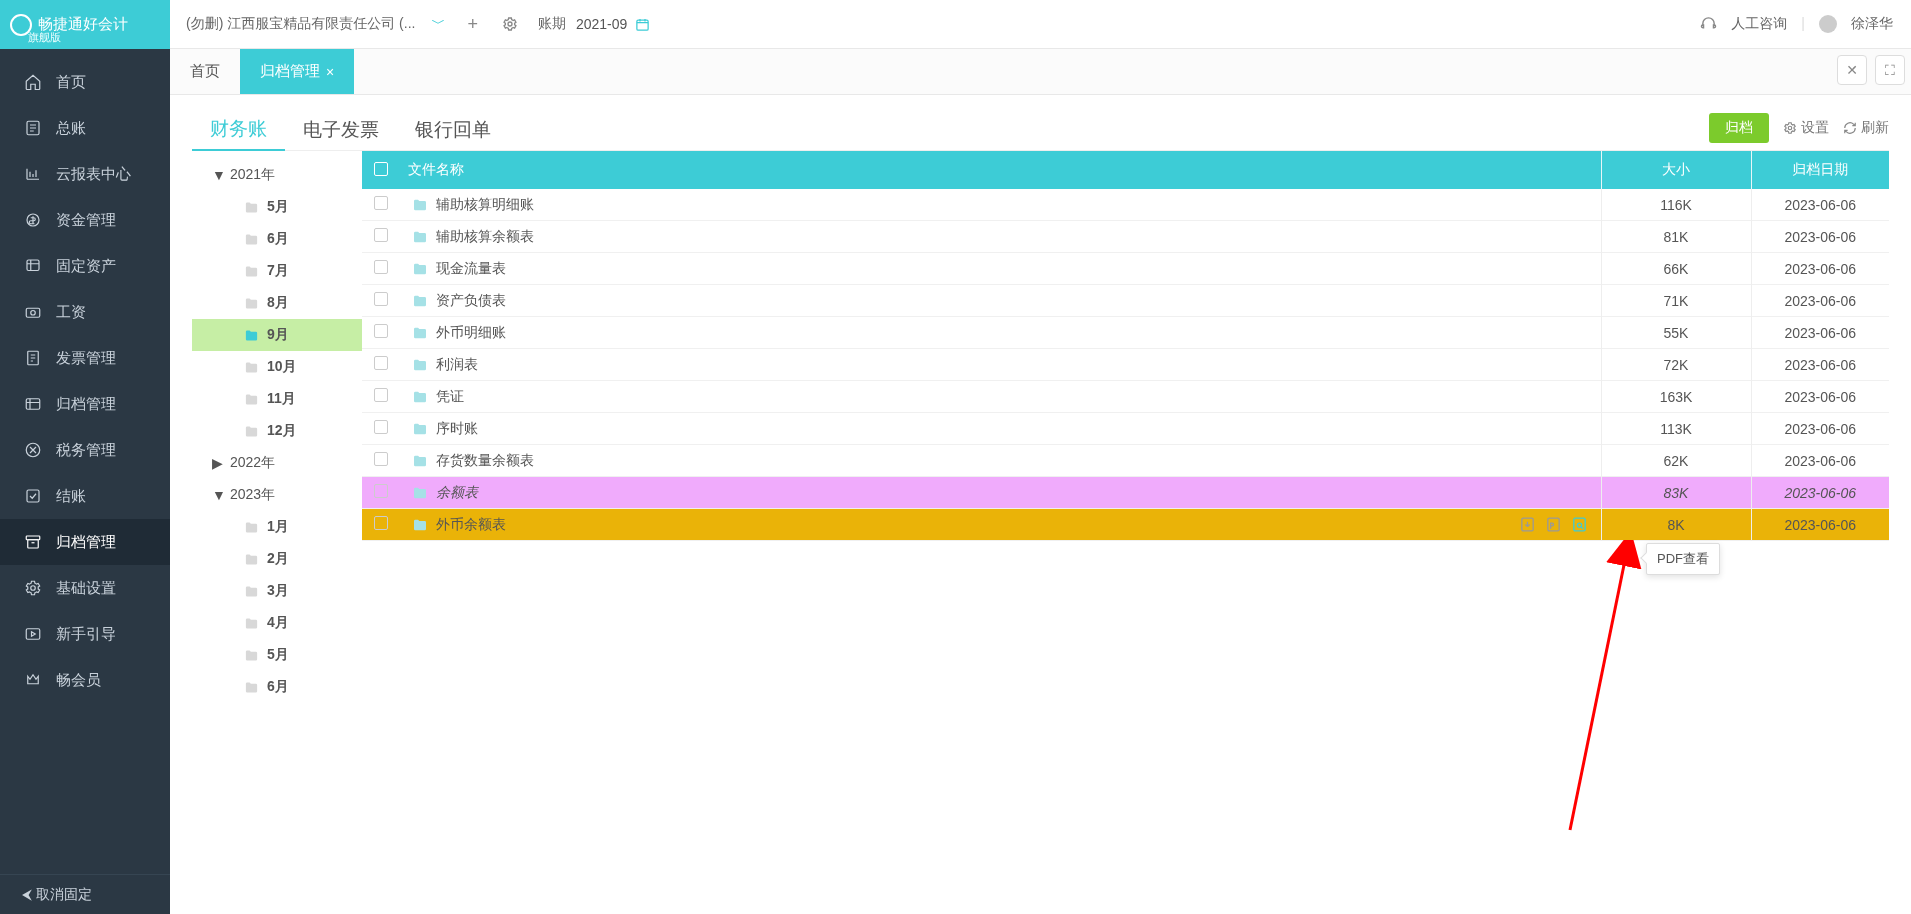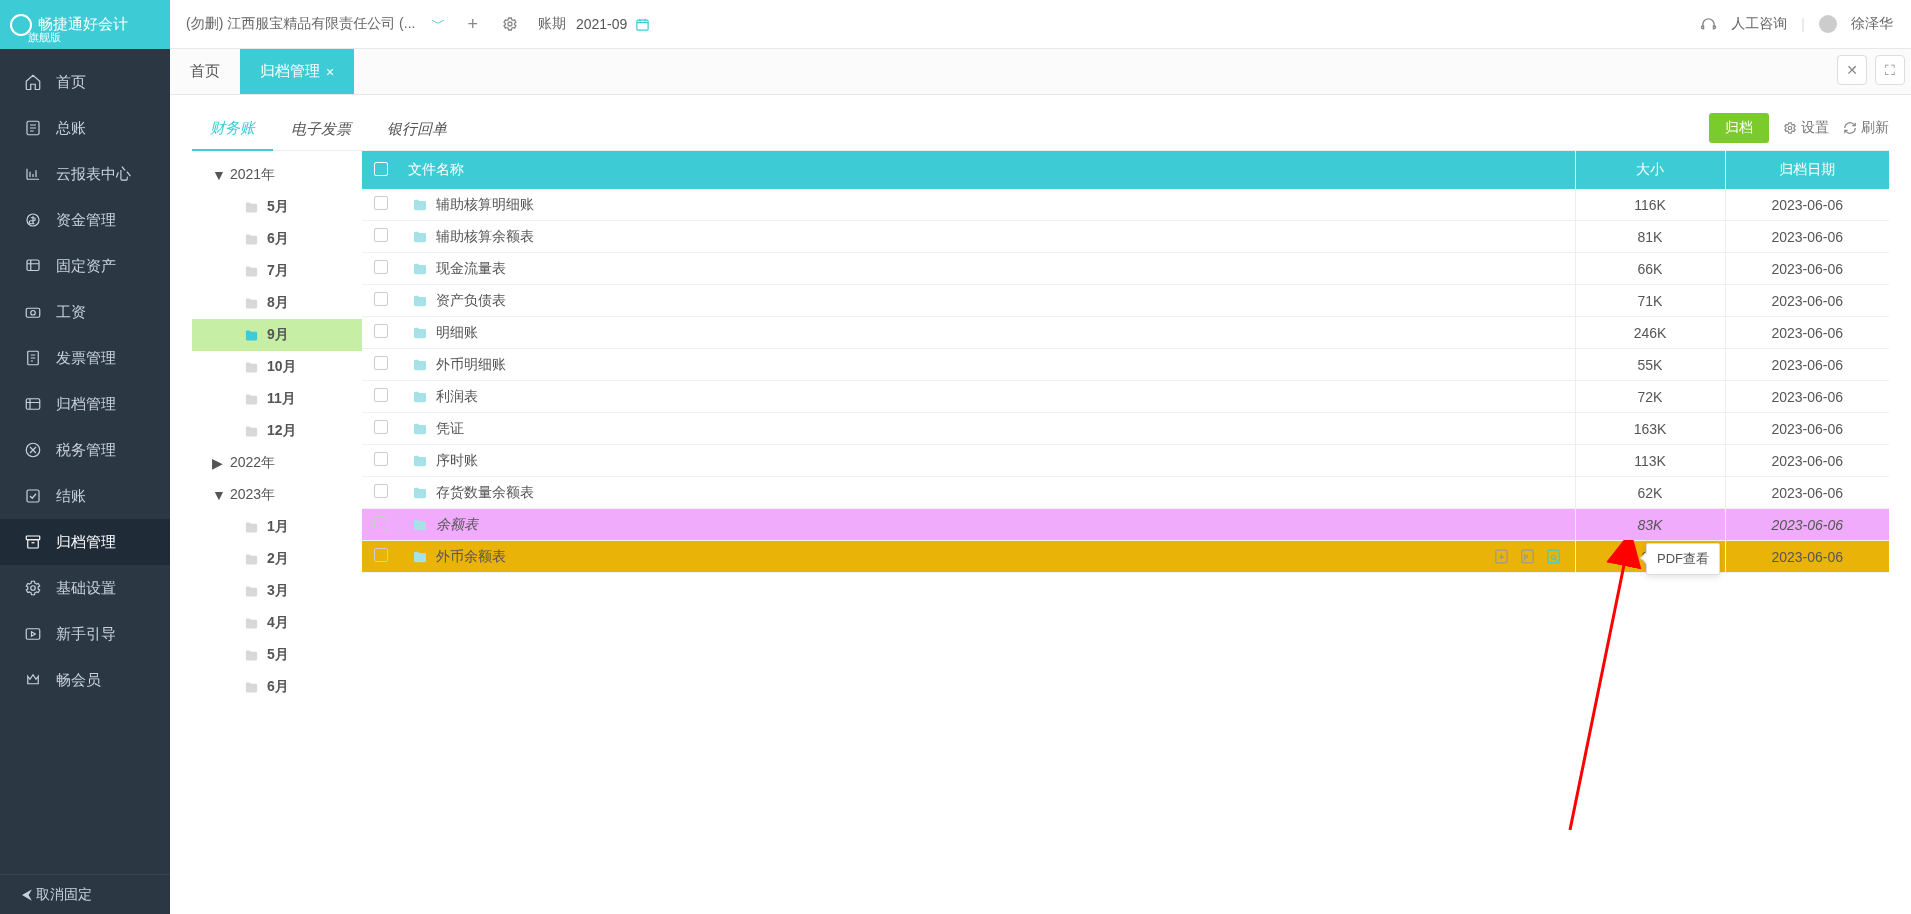--- a/index.html
+++ b/index.html
@@ -20,37 +20,37 @@
 
 
 .topbar { position: absolute; left: 170px; top: 0; right: 0; height: 49px; background: #fff; border-bottom: 1px solid #e8e8e8; display: flex; align-items: center; padding: 0 16px; font-size: 14px; color: #555; }
 .company { color: #666; margin-right: 6px; }
 .chev { color: #3dccd6; margin: 0 10px; font-size: 14px; }
 .plus { color: #888; margin: 0 12px; font-size: 18px; }
 .gear { color: #888; margin: 0 12px; }
 .period-label { color: #666; margin-left: 8px; margin-right: 10px; }
 .period-val { color: #555; }
 .cal { color: #3dccd6; margin-left: 8px; }
-.top-right { position: absolute; right: 18px; display: flex; align-items: center; gap: 14px; color: #888; }
+.top-right { position: absolute; right: 18px; display: flex; align-items: flex-start; gap: 14px; color: #888; }
 .top-right .uicon { width: 18px; height: 18px; background:#ccc; border-radius:50%; display:inline-block;}
 .top-right .txt { font-size: 14px; color:#666;}
 
 
 .tabs-row { position: absolute; left: 170px; top: 49px; right: 0; height: 46px; background: #fbfbfb; border-bottom: 1px solid #e8e8e8; display: flex; align-items: stretch; }
 .tab { display: flex; align-items: center; padding: 0 20px; font-size: 15px; color: #555; cursor: pointer; }
 .tab.active { background: #3dccd6; color: #fff; }
 .tab .closex { margin-left: 6px; font-size: 14px; }
 .tabs-right { position: absolute; right: 6px; top: 6px; display: flex; gap: 8px; }
 .tabs-right .ticon { width: 30px; height: 30px; border: 1px solid #ddd; border-radius: 4px; display: flex; align-items: center; justify-content: center; color: #888; font-size: 14px; background:#fff; cursor:pointer;}
 
 
 .content { position: absolute; left: 170px; top: 95px; right: 0; bottom: 0; background: #fff; }
 .content-pad { padding: 14px 22px 0 22px; height: 100%; display:flex; flex-direction:column;}
 .subtabs-row { display: flex; align-items: center; height: 42px; border-bottom: 1px solid #eee; position:relative;}
-.subtab { padding: 0 18px; height: 42px; display: flex; align-items: center; font-size: 15px; color: #555; cursor: pointer; font-style: italic; }
+.subtab { padding: 0 18px; height: 42px; display: flex; align-items: center; font-size: 19px; color: #555; cursor: pointer; }
 .subtab.active { color: #3dccd6; border-bottom: 2px solid #3dccd6; font-weight:500;}
 .actions { position: absolute; right: 0; top: 4px; display: flex; align-items: center; gap: 14px; }
 .btn-primary { background: #7ccb2c; color: #fff; border: none; border-radius: 3px; padding: 6px 16px; font-size: 14px; cursor:pointer;}
 .link { color: #777; font-size: 14px; display: flex; align-items: center; gap: 4px; cursor:pointer;}
 
 .body-row { display: flex; flex: 1; overflow: hidden; }
 
 
 .tree { width: 170px; padding: 8px 0; font-size: 14px; color: #555; overflow-y: auto; }
 .tree-item { display: flex; align-items: center; height: 32px; padding-left: 20px; cursor:pointer;font-weight:bold;}
@@ -59,21 +59,21 @@
 .tree-item.month { padding-left: 52px; color:#555;}
 .tree-item.month .ficon { color: #d8d8d8; margin-right: 8px; }
 .tree-item.month.sel { background: #c6eea5; }
 .tree-item.month.sel .ficon { color: #3dccd6; }
 
 
 .table-wrap { flex:1; overflow:auto; }
 table { width: 100%; border-collapse: collapse; font-size: 14px; }
 thead th { background: #3dccd6; color: #fff; font-weight: 400; text-align: left; padding: 10px 12px; position:sticky; top:0;}
 th.size, td.size { width: 150px; text-align: center; border-left:1px solid #e8f6f7;}
-th.date, td.date { width: 164px; text-align: center; border-left:1px solid #e8f6f7;}
+th.date, td.date { width: 138px; text-align: center; border-left:1px solid #e8f6f7;}
 th.chkcol, td.chkcol { width: 34px; text-align:center; }
 th.name { padding-left: 8px;}
 tbody tr { border-bottom: 1px solid #f0f0f0; height: 31px;}
 tbody td { padding: 0 12px; color: #555; }
 td.name { display: flex; align-items: center; height:31px; padding-left:8px;}
 td.name .ficon { color: #a5e1e6; margin: 0 8px 0 4px; }
 tr.row-sel td { background: #f0abfc; font-style: italic; }
 tr.row-hov td { background: #eab308; }
 td.size,td.date { border-left:1px solid #eee;margin-top:24px;}
 
@@ -488,33 +488,20 @@
                 <td class="date">2023-06-06</td>
               </tr>
               <tr>
                 <td class="chkcol"><span class="rchk"></span></td>
                 <td class="name">
                   <span class="ficon">
                     <svg width="16" height="16" viewBox="0 0 24 24" fill="#a5e1e6">
                       <path d="M3 6a2 2 0 0 1 2-2h4l2 2h8a2 2 0 0 1 2 2v10a2 2 0 0 1-2 2H5a2 2 0 0 1-2-2z"></path>
                     </svg>
                   </span>
-                  <span>明细账</span>
-                </td>
-                <td class="size">246K</td>
-                <td class="date">2023-06-06</td>
-              </tr>
-              <tr>
-                <td class="chkcol"><span class="rchk"></span></td>
-                <td class="name">
-                  <span class="ficon">
-                    <svg width="16" height="16" viewBox="0 0 24 24" fill="#a5e1e6">
-                      <path d="M3 6a2 2 0 0 1 2-2h4l2 2h8a2 2 0 0 1 2 2v10a2 2 0 0 1-2 2H5a2 2 0 0 1-2-2z"></path>
-                    </svg>
-                  </span>
                   <span>外币明细账</span>
                 </td>
                 <td class="size">55K</td>
                 <td class="date">2023-06-06</td>
               </tr>
               <tr>
                 <td class="chkcol"><span class="rchk"></span></td>
                 <td class="name">
                   <span class="ficon">
                     <svg width="16" height="16" viewBox="0 0 24 24" fill="#a5e1e6">

